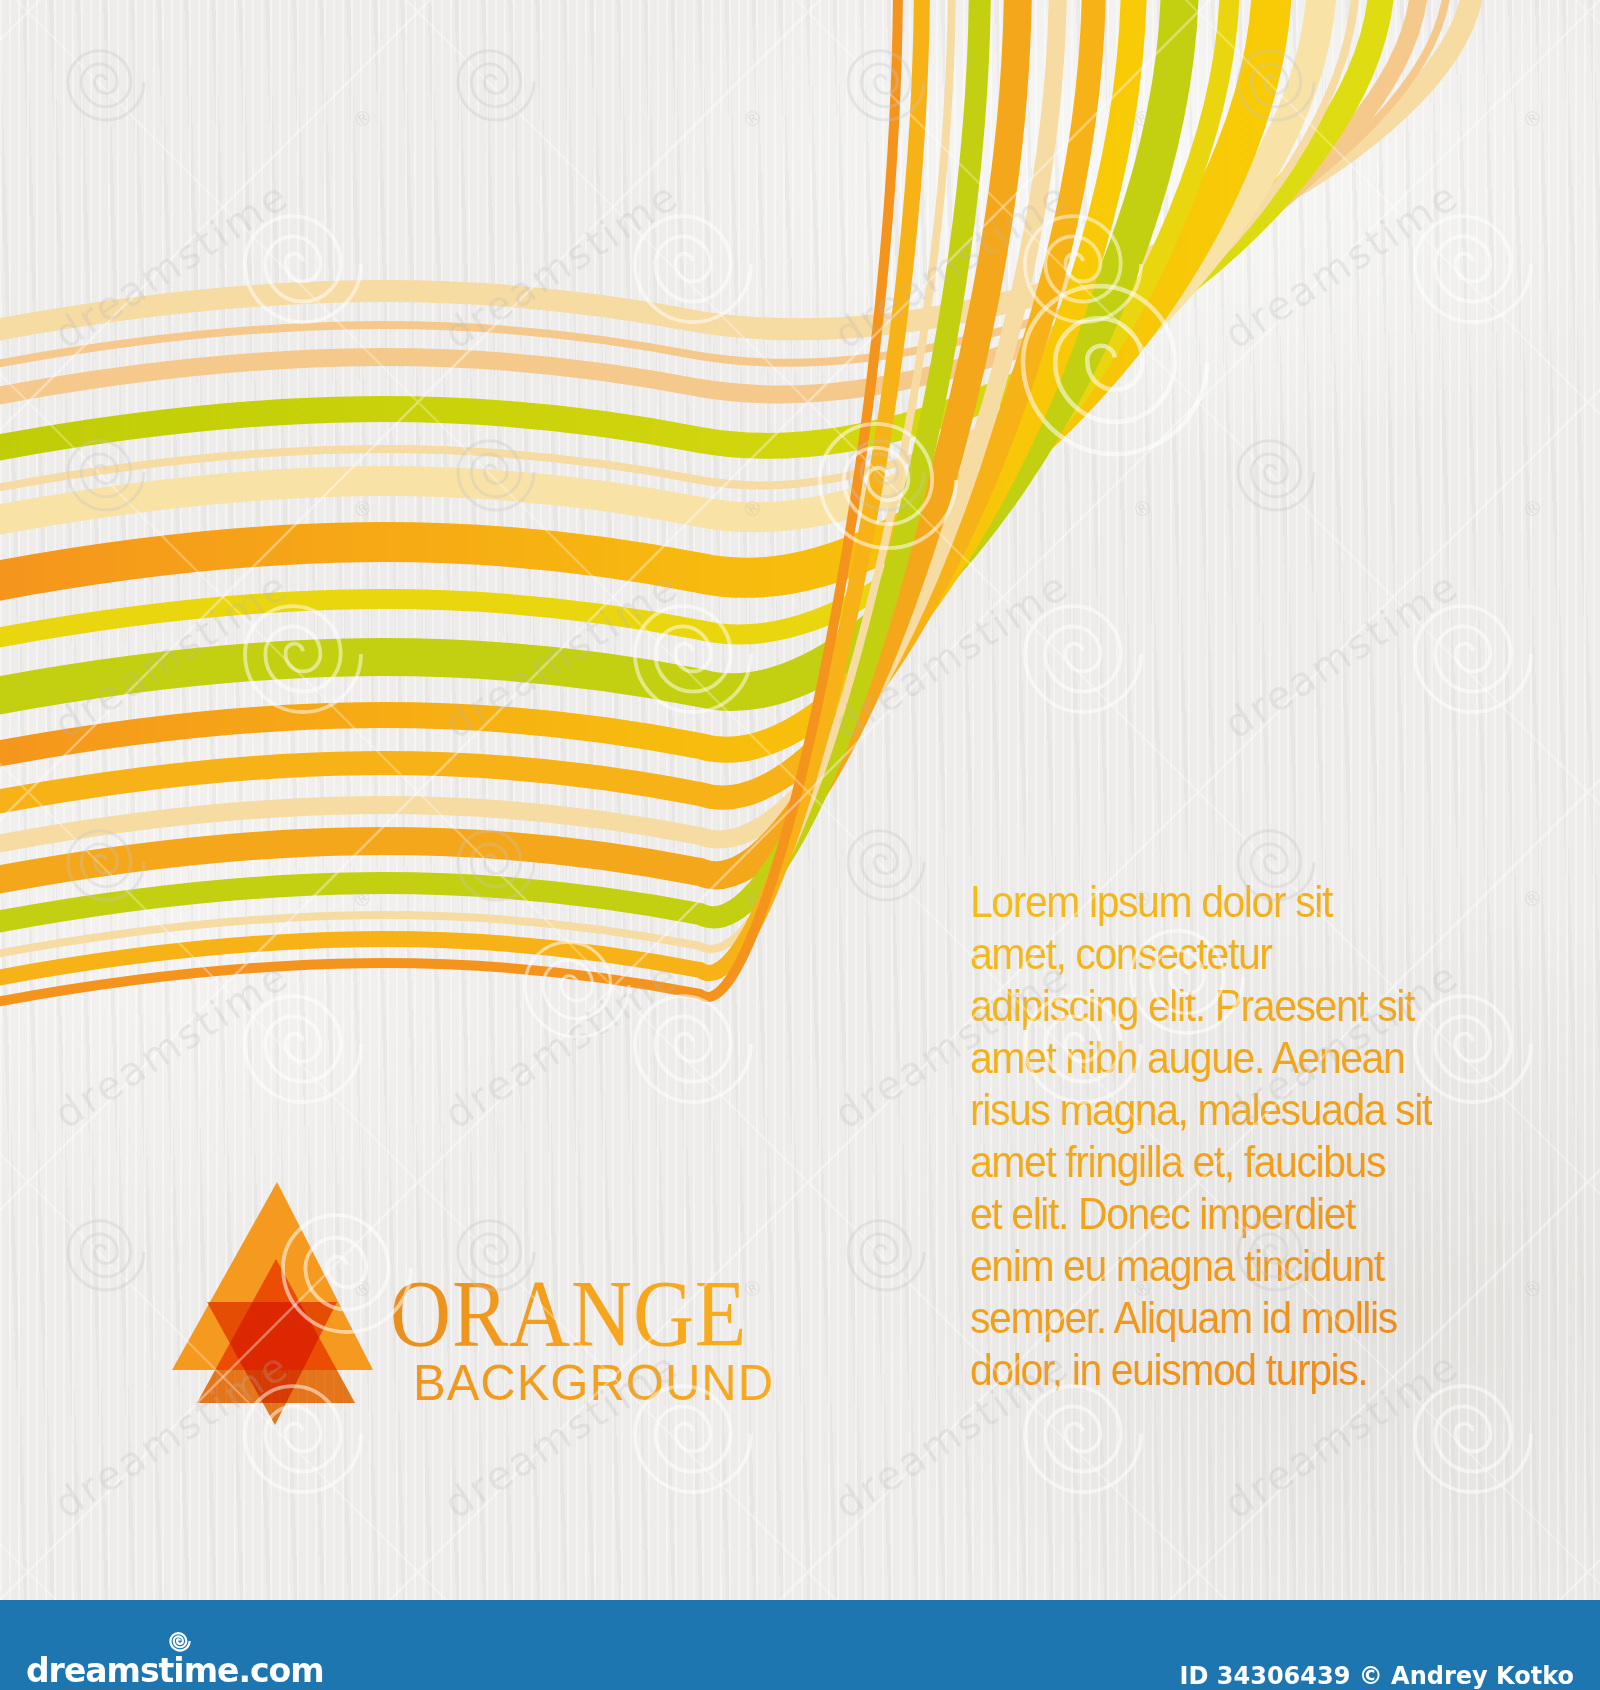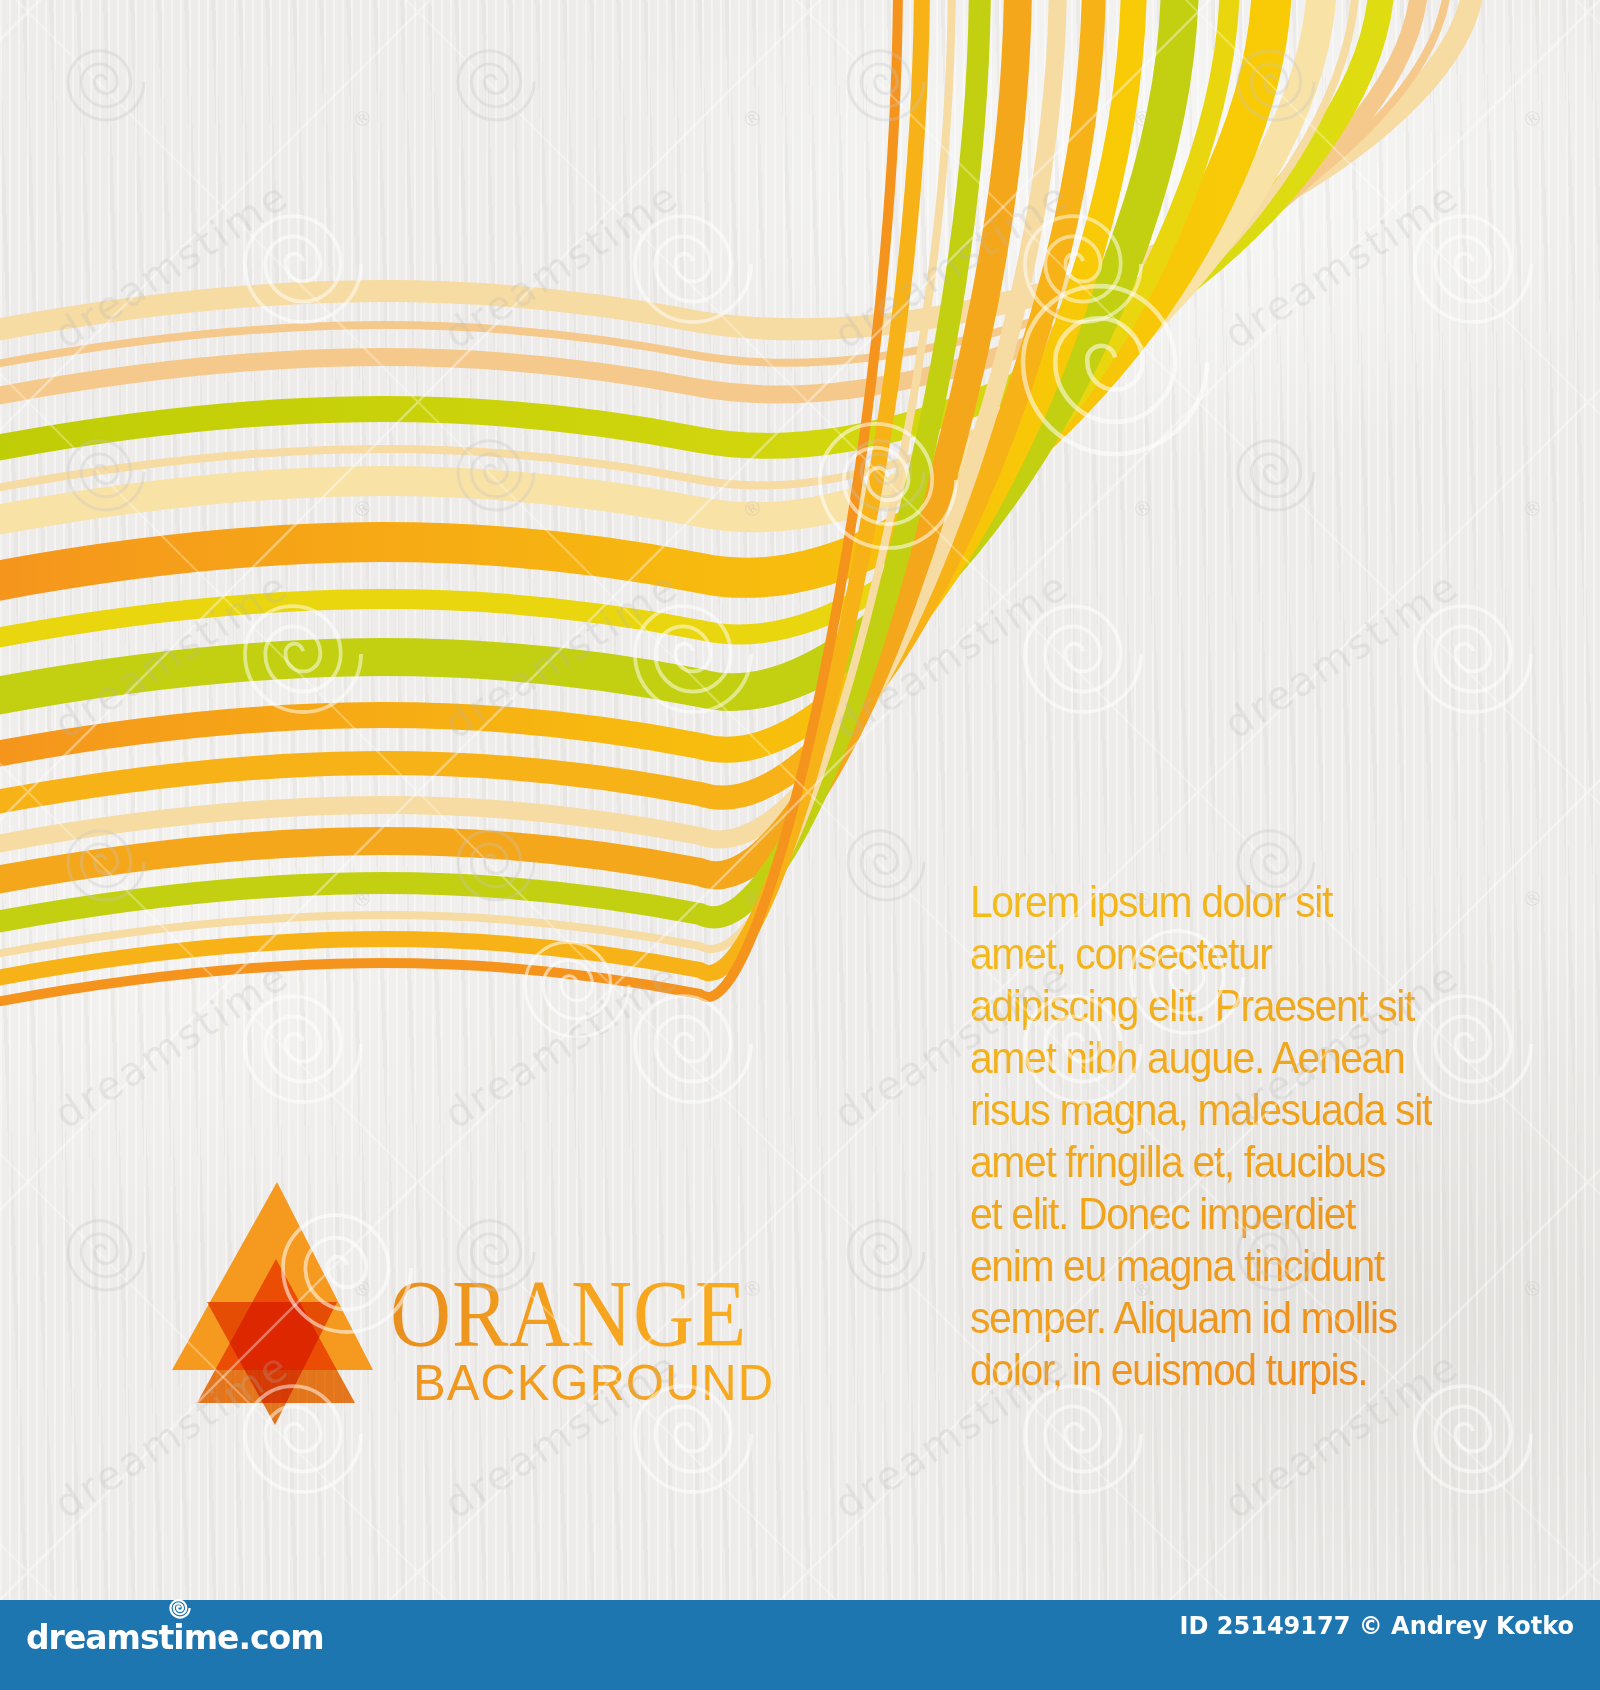--- a/index.html
+++ b/index.html
@@ -38,22 +38,22 @@
   .lorem{
     position:absolute;left:970px;top:876px;
     font-size:44px;line-height:52px;letter-spacing:-1.5px;white-space:nowrap;
     transform:scaleX(0.93);transform-origin:left top;
     background:linear-gradient(150deg,#f4be1b 0%,#f0a21c 55%,#ed861d 100%);
     -webkit-background-clip:text;background-clip:text;color:transparent;
   }
 
   .footer{
     position:absolute;left:0;bottom:0;width:1600px;height:90px;
-    display:flex;align-items:flex-start;justify-content:space-between;
-    padding:12px 26px;box-sizing:border-box;
+    display:flex;align-items:flex-end;justify-content:space-between;
+    padding:0 26px;box-sizing:border-box;
   }
   .site-logo{
     position:relative;color:#ffffff;font-family:"DejaVu Sans", sans-serif;
     font-weight:bold;font-size:33px;letter-spacing:-1px;margin-top:6px;
   }
   .iwrap{position:relative;}
   .logo-spiral{position:absolute;left:-5px;top:-22px;width:24px;height:24px;}
   .credit{
     color:#ffffff;font-family:"DejaVu Sans", sans-serif;
     font-weight:bold;font-size:24px;letter-spacing:0;
@@ -142,16 +142,16 @@
       <use href="#spiral" transform="translate(347,1268) scale(1.6)" stroke-width="2.4"></use>
       <use href="#spiral" transform="translate(1187,977) scale(1.4)" stroke-width="2.4"></use>
       <use href="#spiral" transform="translate(577,985) scale(1.3)" stroke-width="2.4"></use>
     </g>
   </svg>
 
   <div class="footer" style="background:#1E76B0">
     <div class="site-logo"><span>dreamst</span><span class="iwrap"><svg class="logo-spiral" viewBox="-50 -50 100 100">
             <use href="#spiral" stroke="#ffffff" stroke-width="9" fill="none"></use>
           </svg><span>ime.com</span></span></div>
-    <div class="credit">ID 25149177 © Andrey Kotko</div>
+    <div class="credit">ID 34306439 © Andrey Kotko</div>
   </div>
 
 </div>
 
 </body></html>

